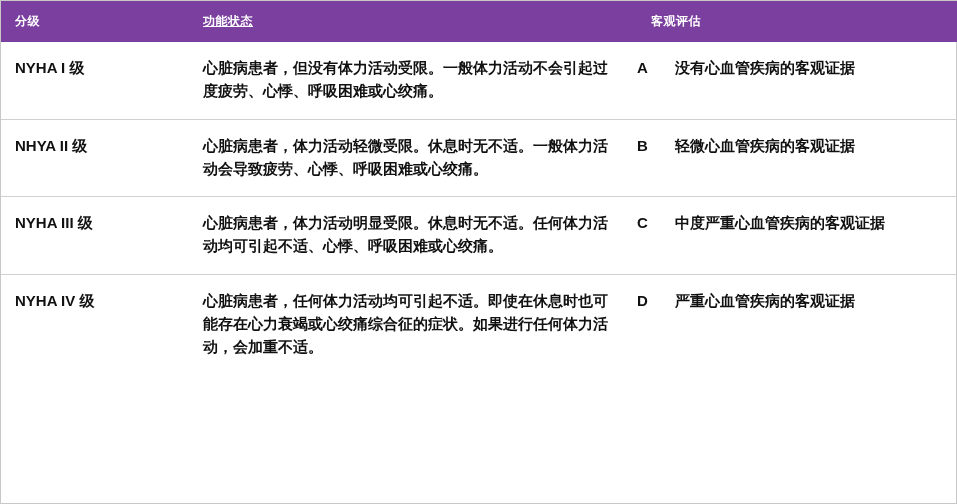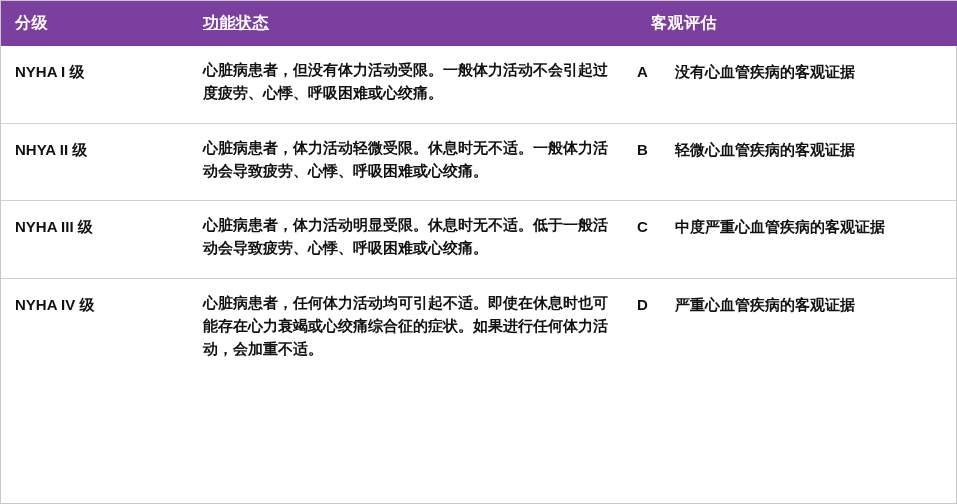--- a/index.html
+++ b/index.html
@@ -21,21 +21,21 @@
     background: #ffffff;
   }
   table.nyha {
     width: 100%;
     border-collapse: collapse;
     table-layout: fixed;
   }
   thead th {
     background: #7b3fa0;
     color: #ffffff;
-    font-size: 16px;
+    font-size: 12px;
     font-weight: bold;
     text-align: left;
     padding: 12px 14px;
     letter-spacing: 0.5px;
     border: none;
   }
   th.col-grade { width: 160px; }
   th.col-status { width: 420px; text-decoration: underline; }
   th.col-obj { width: 377px; }
 
@@ -51,21 +51,20 @@
   tbody tr:last-child td {
     border-bottom: none;
   }
   td.grade {
     width: 160px;
     white-space: nowrap;
   }
   td.status {
     width: 385px;
     padding-right: 18px;
-    font-family: Liberation Mono, monospace;
   }
   td.obj {
     width: 412px;
     padding-left: 0;
   }
   .obj-inner {
     display: flex;
     align-items: flex-start;
   }
   .obj-letter {
@@ -110,21 +109,21 @@
         <td class="status">心脏病患者，体力活动轻微受限。休息时无不适。一般体力活动会导致疲劳、心悸、呼吸困难或心绞痛。</td>
         <td class="obj">
           <div class="obj-inner">
             <span class="obj-letter">B</span>
             <span class="obj-text">轻微心血管疾病的客观证据</span>
           </div>
         </td>
       </tr>
       <tr>
         <td class="grade">NYHA III 级</td>
-        <td class="status">心脏病患者，体力活动明显受限。休息时无不适。低于一般活动会导致疲劳、心悸、呼吸困难或心绞痛。</td>
+        <td class="status">心脏病患者，体力活动明显受限。休息时无不适。任何体力活动均可引起不适、心悸、呼吸困难或心绞痛。</td>
         <td class="obj">
           <div class="obj-inner">
             <span class="obj-letter">C</span>
             <span class="obj-text">中度严重心血管疾病的客观证据</span>
           </div>
         </td>
       </tr>
       <tr>
         <td class="grade">NYHA IV 级</td>
         <td class="status">心脏病患者，任何体力活动均可引起不适。即使在休息时也可能存在心力衰竭或心绞痛综合征的症状。如果进行任何体力活动，会加重不适。</td>

